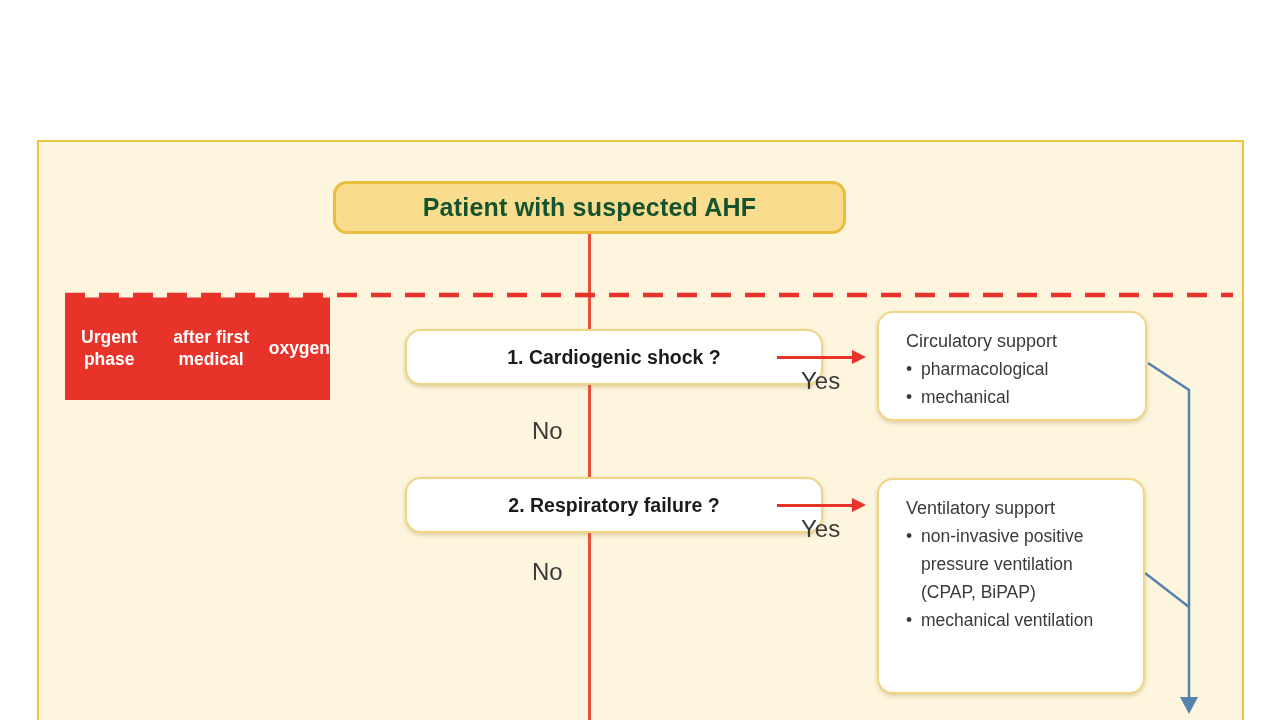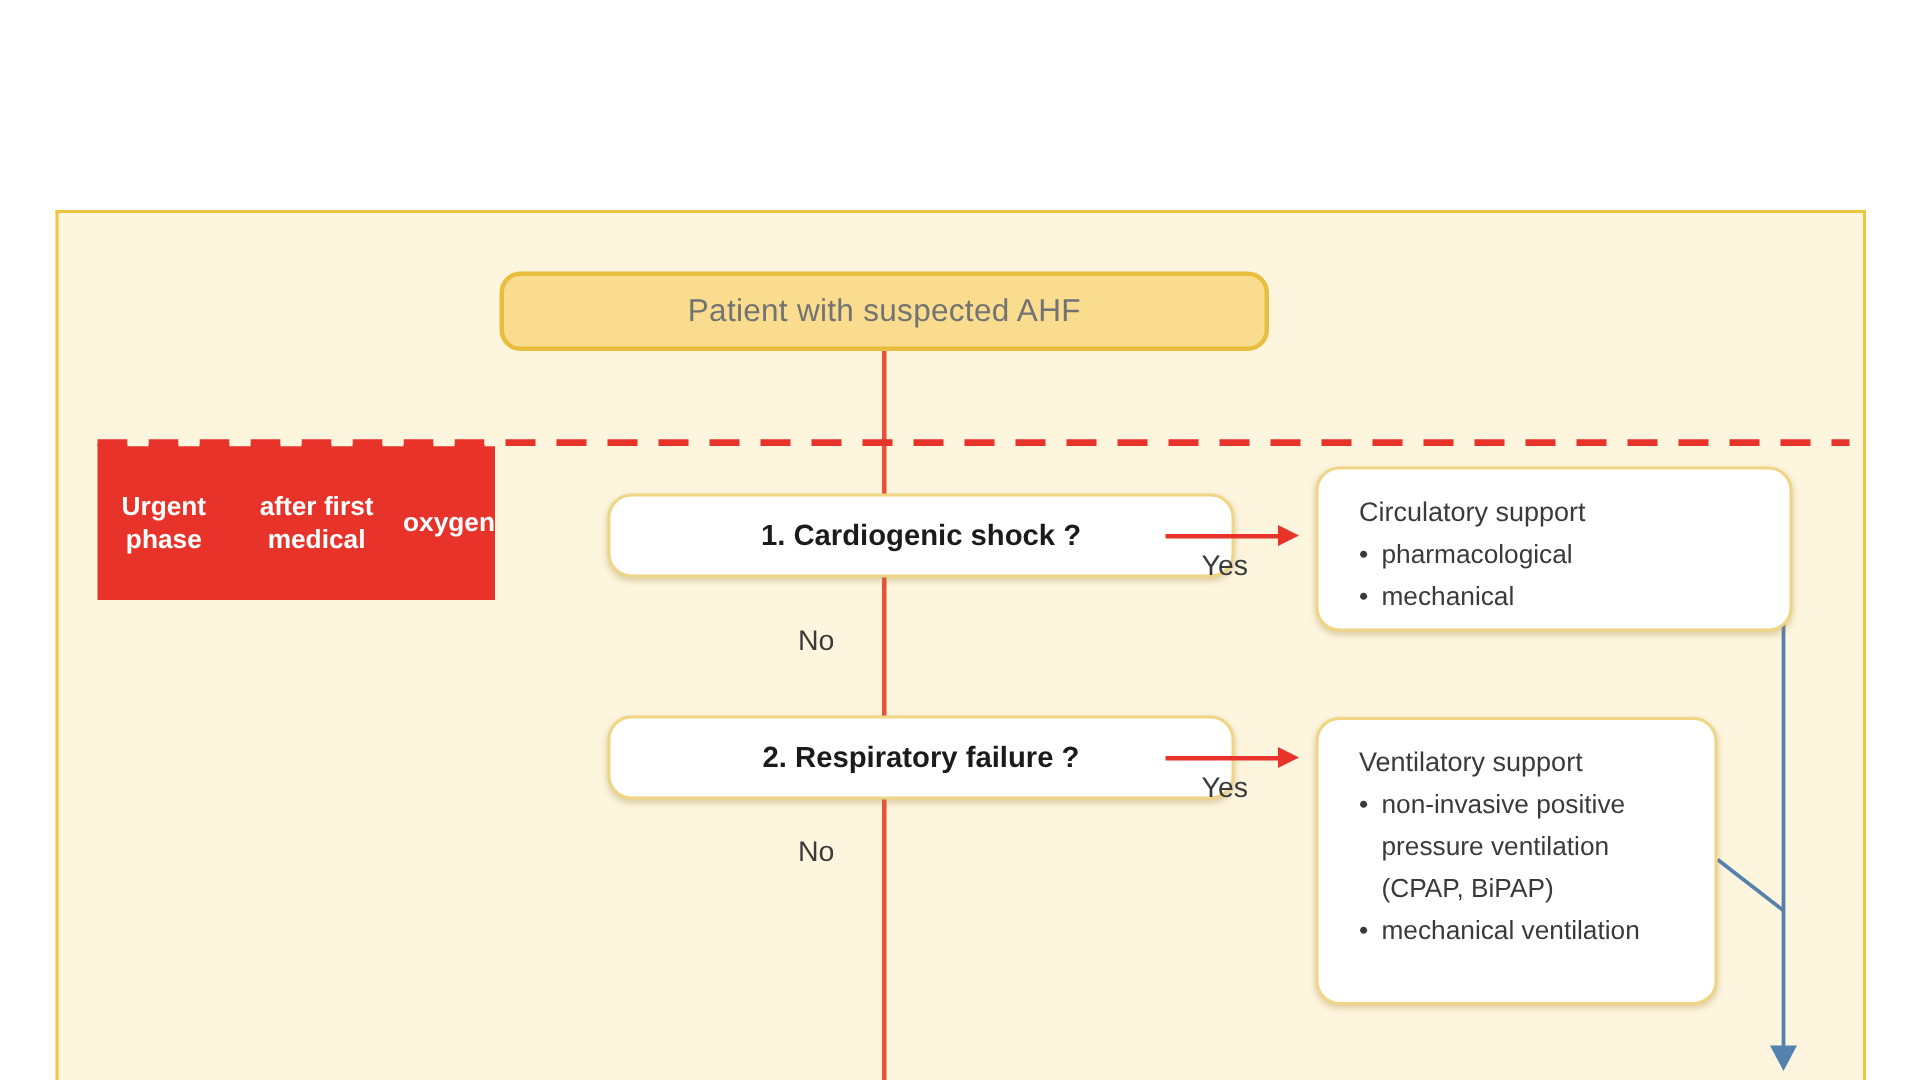--- a/index.html
+++ b/index.html
@@ -19,21 +19,21 @@
     box-sizing:border-box;
   }
   
   .start-box{
     position:absolute;left:333px;top:181px;width:513px;height:53px;
     background:#F9DC8D;
     border:3px solid #E9BE3F;
     border-radius:14px;
     box-sizing:border-box;
     display:flex;align-items:center;justify-content:center;
-    font-weight:normal;font-size:21px;color:#737373;letter-spacing:.2px;
+    font-weight:bold;font-size:25px;color:#14532d;letter-spacing:.2px;
     z-index:4;
   }
   
   .vline{
     position:absolute;left:588px;top:234px;width:3px;height:486px;
     background:#E8503C;z-index:1;
   }
   
   .phase-box{
     position:absolute;left:65px;top:296px;width:265px;height:104px;
@@ -57,29 +57,29 @@
   
   .action-box{
     position:absolute;
     background:#ffffff;border:2px solid #EFD584;border-radius:16px;
     box-sizing:border-box;
     box-shadow:0 2px 4px rgba(160,130,50,.35);
     z-index:3;
     color:#3a3a3a;font-size:17.5px;line-height:28px;
     padding:14px 10px 0 27px;
   }
-  .act1{left:877px;top:311px;width:318px;height:110px;}
-  .act2{left:877px;top:478px;width:268px;height:192px;}
+  .act1{left:877px;top:311px;width:270px;height:110px;}
+  .act2{left:877px;top:478px;width:268px;height:216px;}
   .action-title{font-size:18px;}
   .action-box ul{margin:0;padding:0;list-style:none;max-width:212px;}
   .action-box li{position:relative;padding-left:15px;}
   .action-box li::before{content:"\2022";position:absolute;left:0;top:0;}
   
   .edge-label{
-    position:absolute;font-size:19px;color:#3a3a3a;z-index:3;
+    position:absolute;font-size:24px;color:#3a3a3a;z-index:3;
   }
   .yes1{left:801px;top:367px;}
   .no1{left:532px;top:417px;}
   .yes2{left:801px;top:515px;}
   .no2{left:532px;top:558px;}
   
   .arrow{
     position:absolute;height:3px;background:#E73329;z-index:3;
   }
   .arrow::after{

